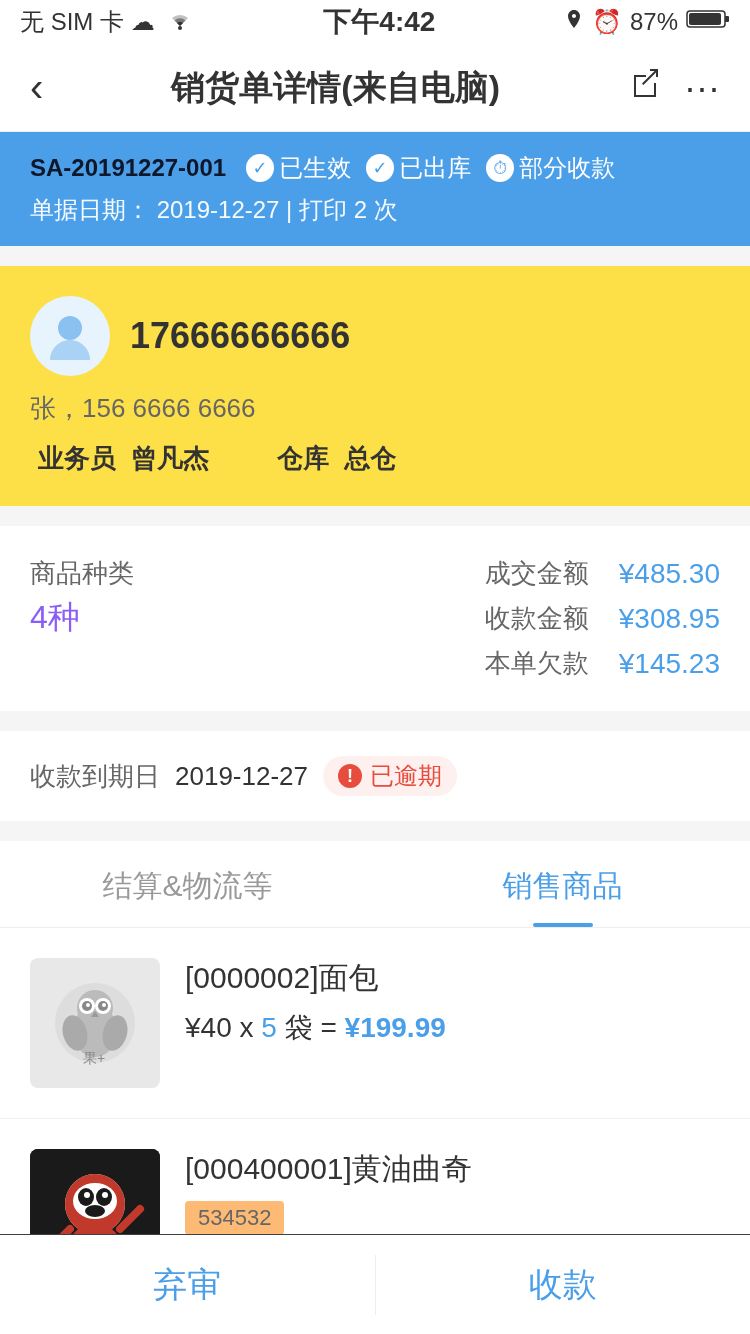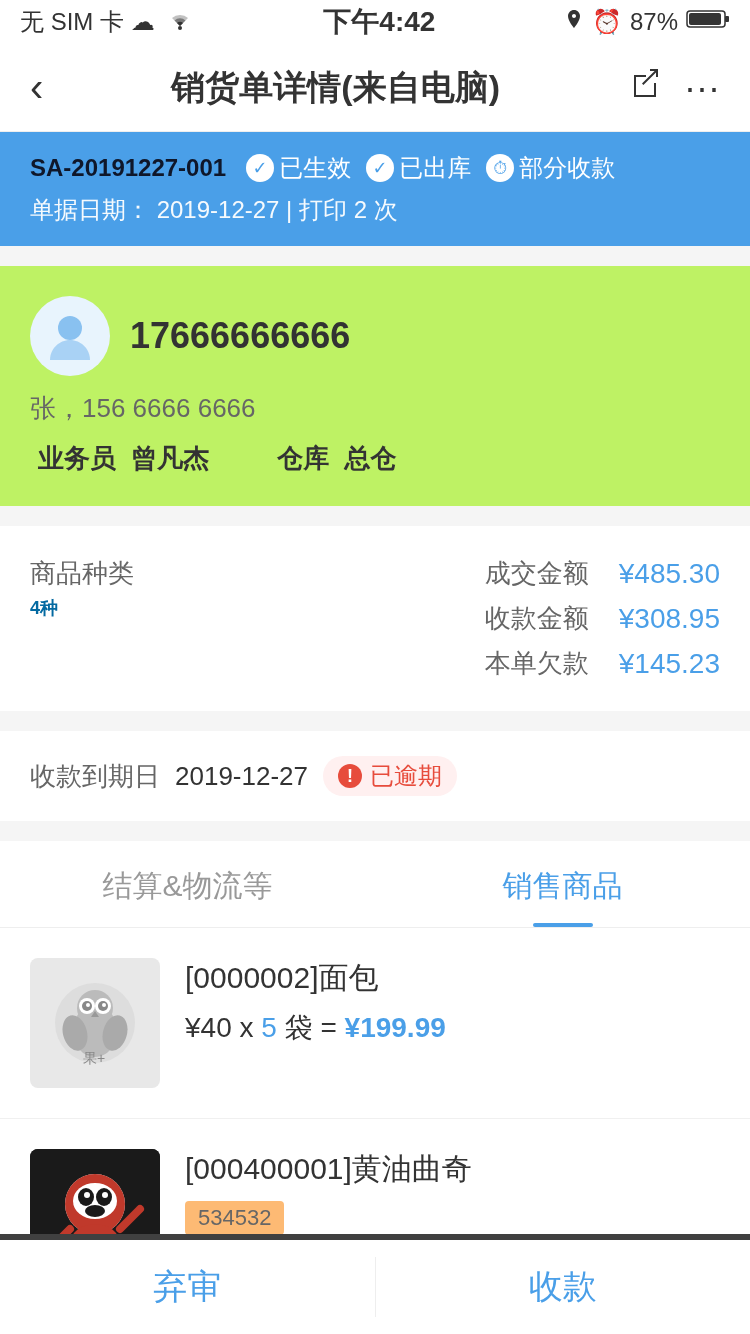--- a/index.html
+++ b/index.html
@@ -101,21 +101,21 @@
     .badge-icon.check { color: #4a9fe8; }
     .badge-icon.clock { color: #4a9fe8; }
     .order-date {
       font-size: 24px;
       color: #fff;
       opacity: 0.95;
     }
 
     
     .customer-section {
-      background: #bef264;
+      background: #fde047;
       padding: 30px;
       margin-top: 20px;
     }
     .customer-top {
       display: flex;
       align-items: center;
       gap: 20px;
       margin-bottom: 15px;
     }
     .avatar {
@@ -165,23 +165,23 @@
     .stats-left {
       display: flex;
       flex-direction: column;
       gap: 5px;
     }
     .stats-label {
       font-size: 26px;
       color: #666;
     }
     .stats-value {
-      font-size: 18px;
-      color: #0369a1;
-      font-weight: 700;
+      font-size: 32px;
+      color: #8b5cf6;
+      font-weight: 400;
     }
     .stats-right {
       display: flex;
       flex-direction: column;
       gap: 10px;
       align-items: flex-end;
     }
     .stat-row {
       display: flex;
       justify-content: space-between;
@@ -332,21 +332,21 @@
     }
 
     
     .bottom-bar {
       position: fixed;
       bottom: 0;
       left: 0;
       width: 750px;
       height: 100px;
       background: #fff;
-      border-top: 6px solid #404040;
+      border-top: 1px solid #404040;
       display: flex;
     }
     .bottom-btn {
       flex: 1;
       display: flex;
       align-items: center;
       justify-content: center;
       font-size: 34px;
       cursor: pointer;
     }

